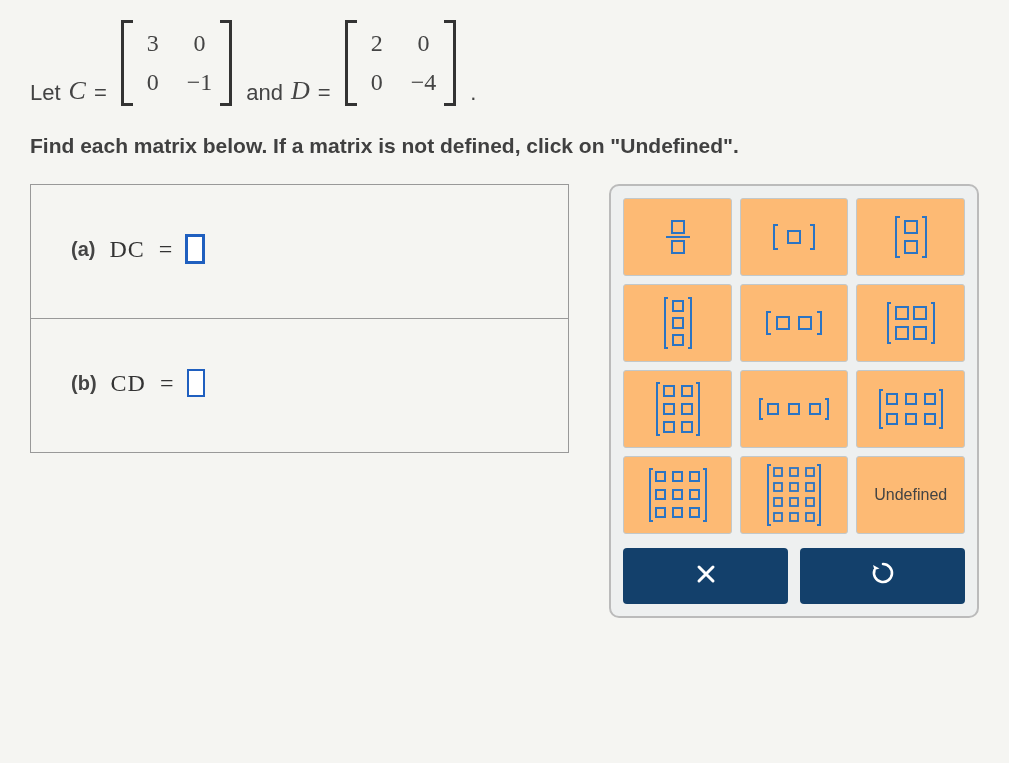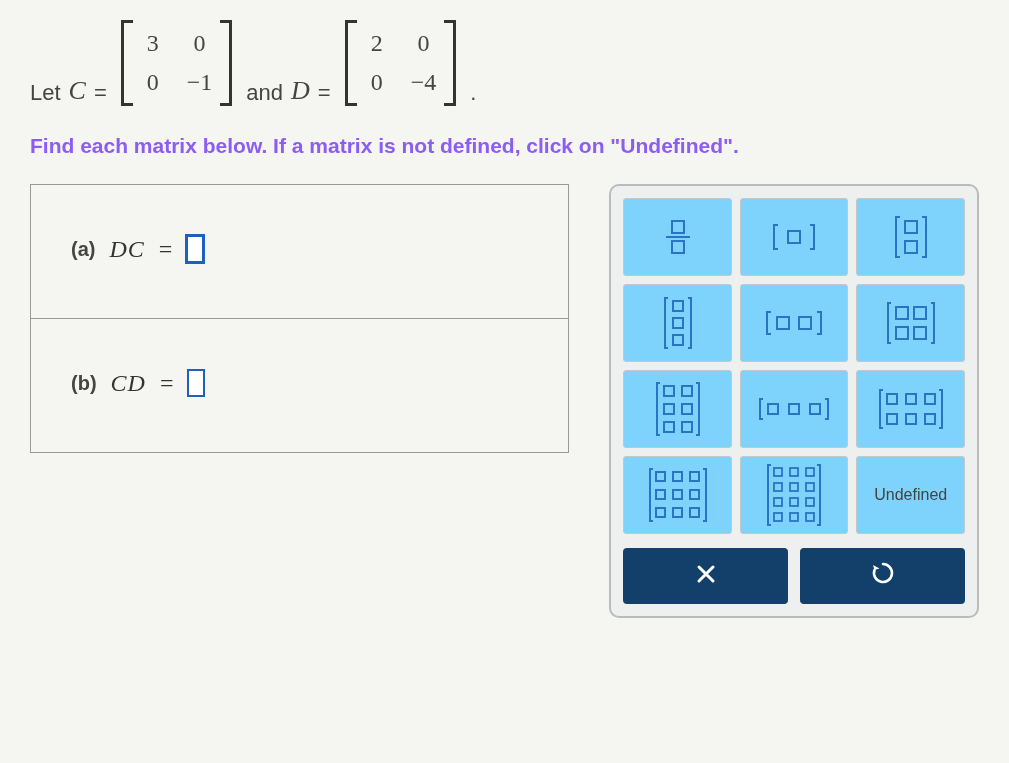--- a/index.html
+++ b/index.html
@@ -38,21 +38,21 @@
     display: grid;
     grid-template-columns: auto auto;
     gap: 12px 22px;
     padding: 10px 8px;
     font-size: 24px;
     font-family: 'Times New Roman', serif;
   }
   .matrix .cells span { text-align: center; min-width: 24px; }
   .instruction {
     font-size: 21px;
-    color: #8b5cf6;
+    color: #404040;
     font-weight: bold;
     margin-bottom: 26px;
   }
   .work-area {
     display: flex;
     gap: 40px;
     align-items: flex-start;
   }
   .answer-panel {
     border: 1px solid #999;
@@ -61,21 +61,21 @@
   .answer-row {
     padding: 50px 40px 55px 40px;
     border-bottom: 1px solid #999;
     display: flex;
     align-items: center;
     gap: 14px;
     font-size: 20px;
   }
   .answer-row:last-child { border-bottom: none; }
   .answer-row .part-label { font-weight: bold; color: #444; }
-  .answer-row .expr { font-style: italic; font-family: 'Times New Roman', serif; font-size: 24px; letter-spacing: 1px;}
+  .answer-row .expr { font-family: 'Times New Roman', serif; font-size: 24px; letter-spacing: 1px;}
   .answer-row .eq { font-family: 'Times New Roman', serif; font-size: 24px; }
   .input-box {
     display: inline-block;
     width: 18px;
     height: 28px;
     border: 2px solid #1f5fbf;
     background: #fff;
     vertical-align: middle;
   }
   .input-box.active {
@@ -88,21 +88,21 @@
     background: #eef0f0;
     width: 370px;
   }
   .keypad-grid {
     display: grid;
     grid-template-columns: repeat(3, 1fr);
     gap: 8px;
     margin-bottom: 14px;
   }
   .kp-btn {
-    background: #7dd3fc;
+    background: #fdba74;
     border: 1px solid #c2c8ca;
     border-radius: 3px;
     height: 78px;
     display: flex;
     align-items: center;
     justify-content: center;
     cursor: pointer;
   }
   .kp-btn svg { display: block; }
   .kp-btn.text-btn {

